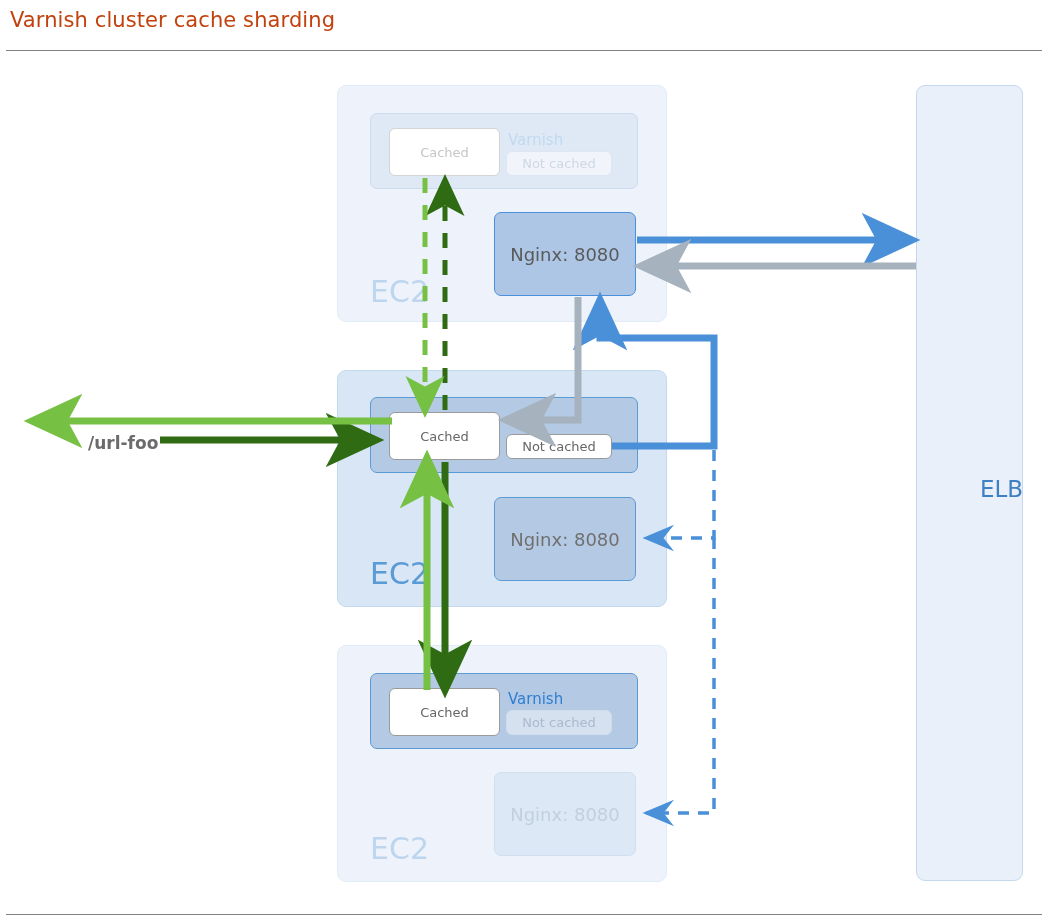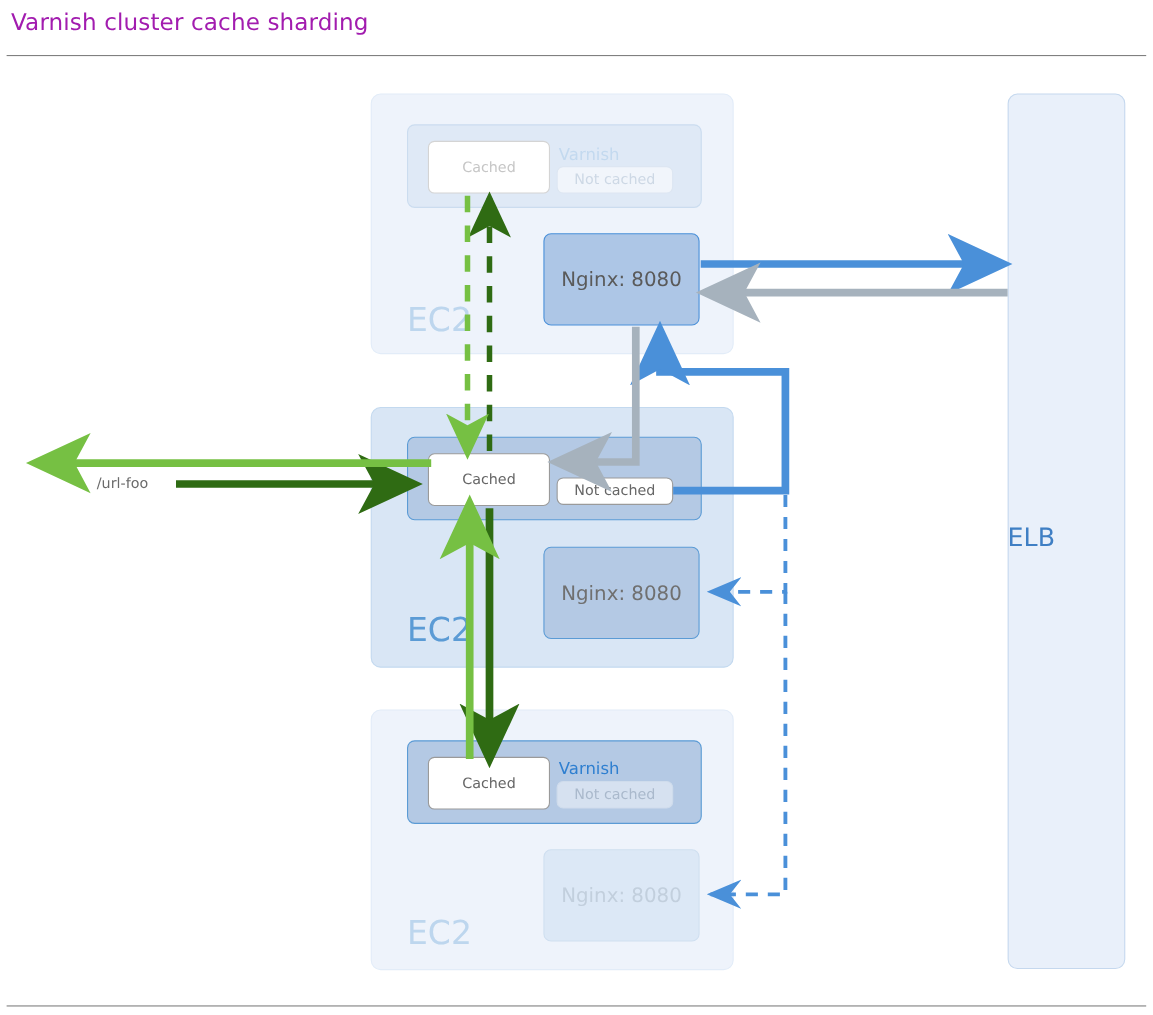--- a/index.html
+++ b/index.html
@@ -14,21 +14,21 @@
     position: relative;
     overflow: hidden;
   }
 
   
   #page-title {
     position: absolute;
     left: 10px;
     top: 8px;
     font-size: 21px;
-    color: #a21caf;
+    color: #c2410c;
     font-family: "DejaVu Sans", "Liberation Sans", sans-serif;
     letter-spacing: 0.1px;
     white-space: nowrap;
   }
   #header-rule {
     position: absolute;
     left: 6px;
     top: 50px;
     width: 1036px;
     height: 1px;
@@ -178,35 +178,36 @@
     background: #e9f0fa;
     border: 1px solid #c5d8ee;
     border-radius: 9px;
     box-sizing: border-box;
   }
   #elb-label {
     position: absolute;
     left: 916px;
     top: 476px;
     width: 107px;
-    text-align: left;
+    text-align: right;
     font-size: 23px;
     color: #3f7fc4;
     font-family: "DejaVu Sans", "Liberation Sans", sans-serif;
   }
 
   
   #url-label {
     position: absolute;
     left: 88px;
     top: 433px;
-    font-size: 13px;
+    font-size: 17px;
     color: #6b6b6b;
     font-family: "DejaVu Sans", "Liberation Sans", sans-serif;
     white-space: nowrap;
+    font-weight: bold;
   }
 </style>
 </head>
 <body>
 
 <div id="page-title">Varnish cluster cache sharding</div>
 <div id="header-rule"></div>
 
 <div id="canvas">
 

